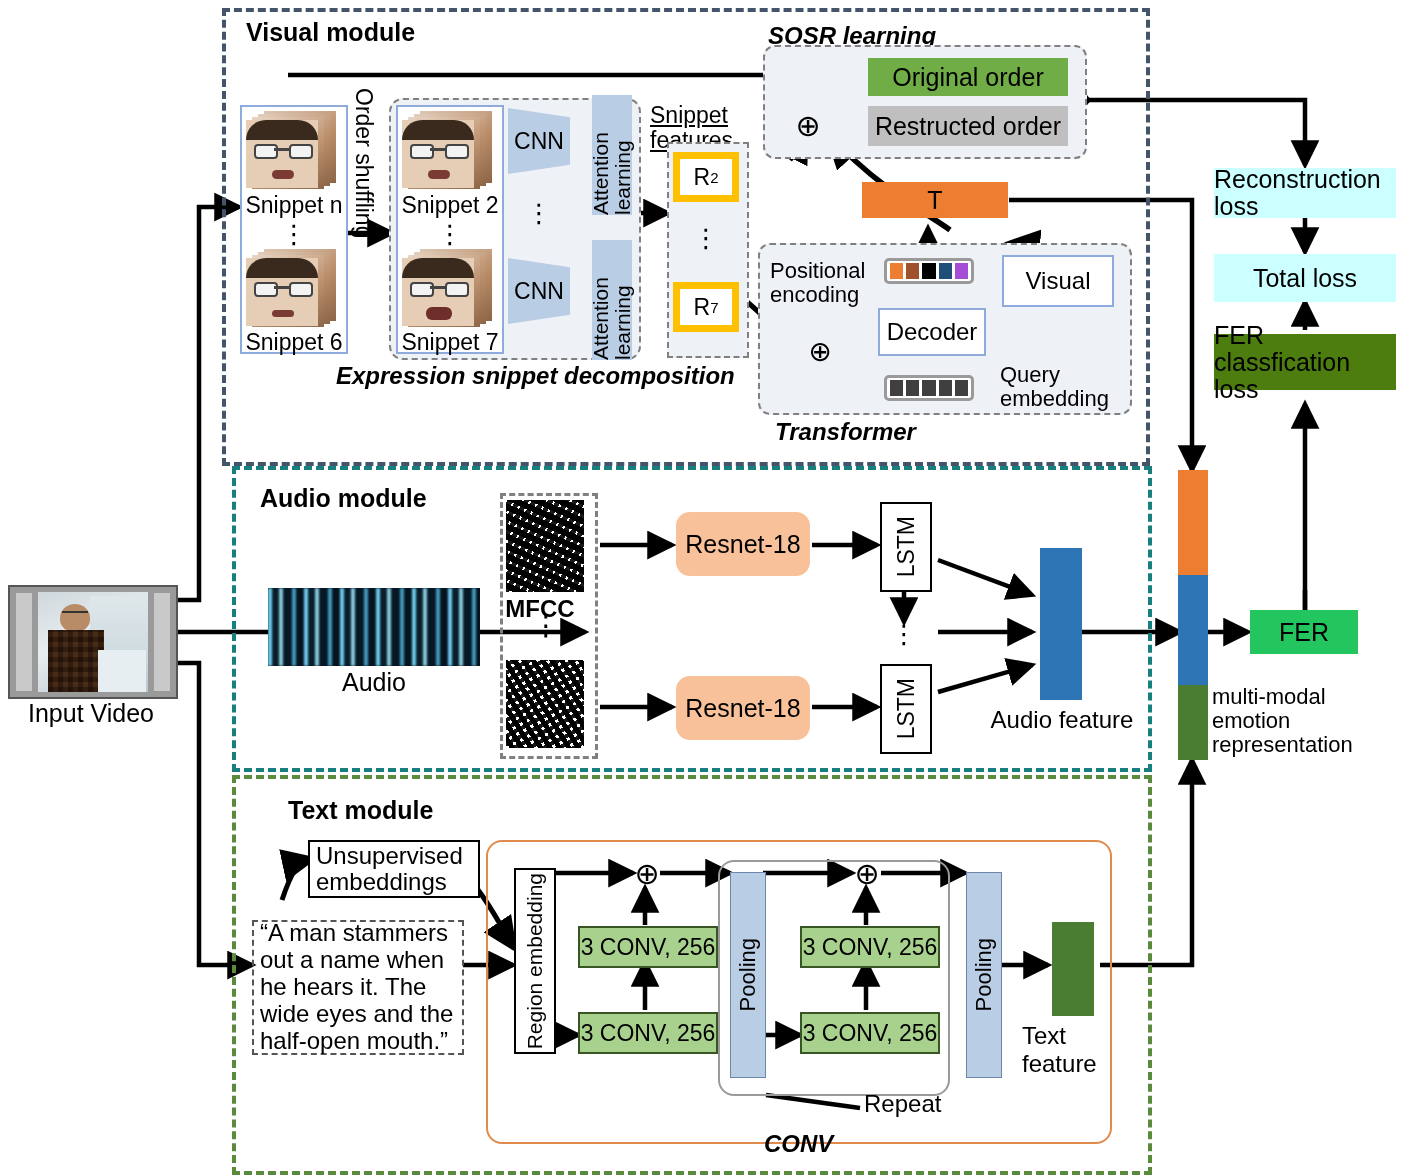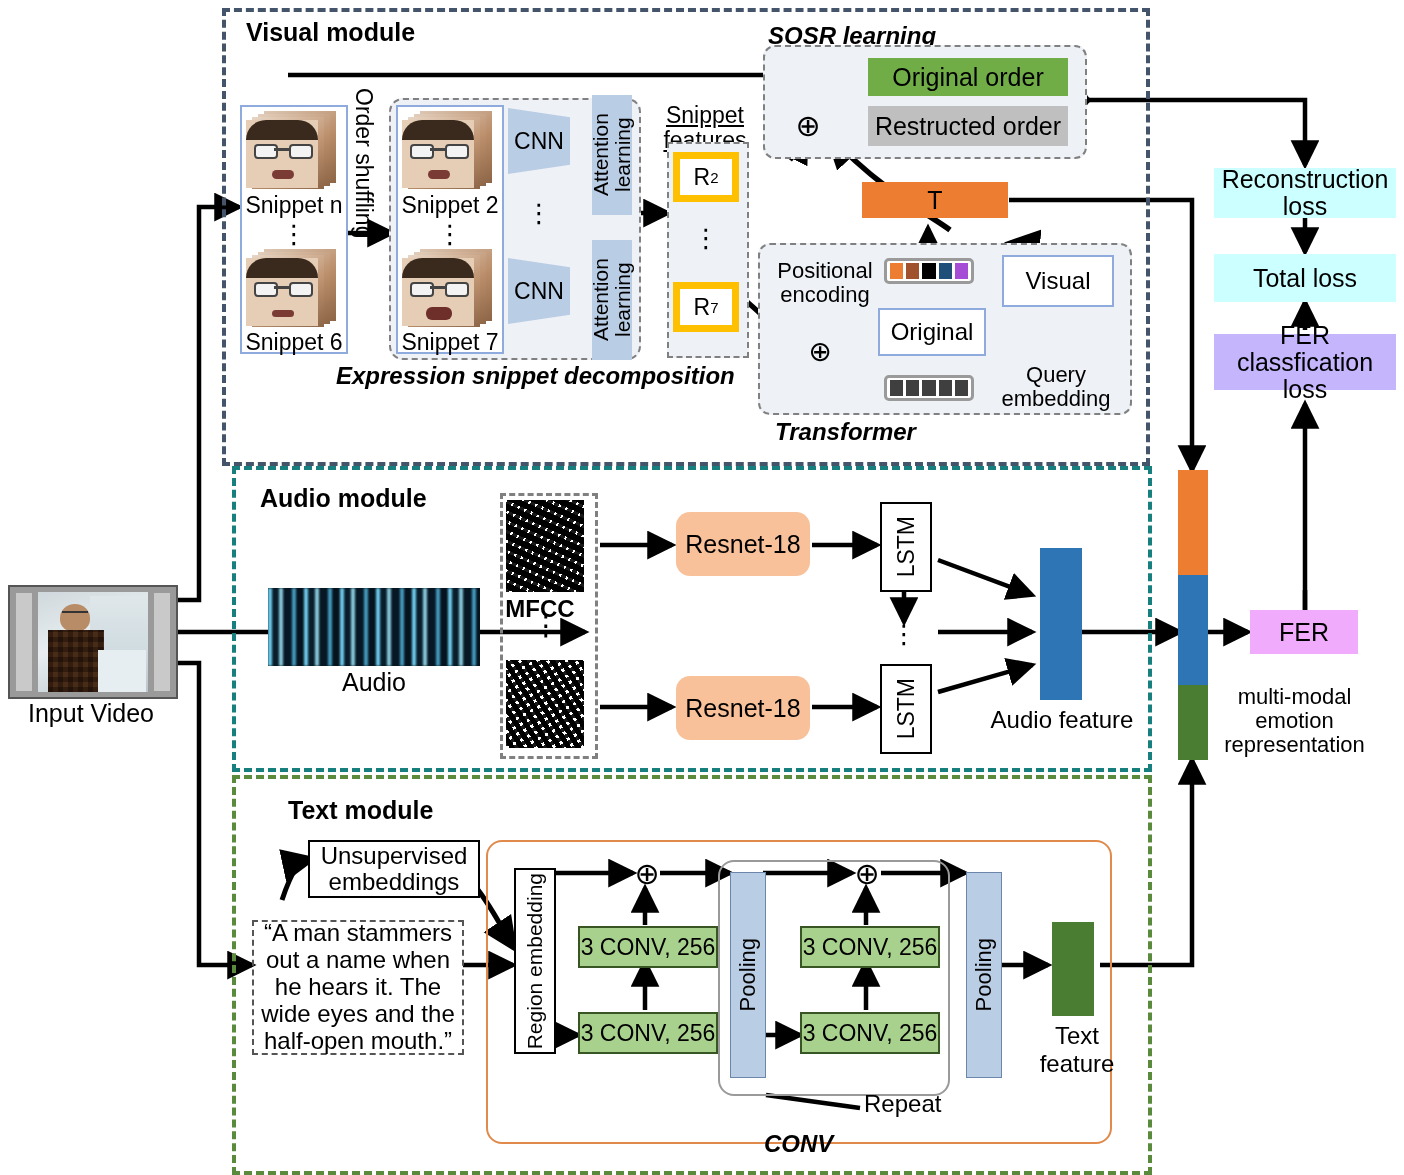--- a/index.html
+++ b/index.html
@@ -1,20 +1,20 @@
 <!DOCTYPE html>
 <html><head>
 <meta charset="utf-8">
 <style>
   html,body{margin:0;padding:0;background:#fff;}
   body{width:1404px;height:1175px;position:relative;
        font-family:"Liberation Sans","DejaVu Sans",sans-serif;color:#000;
        overflow:hidden;}
   .abs{position:absolute;}
-  .ctr{display:flex;align-items:center;justify-content:center;text-align:center;}
+  .ctr{display:flex;align-items:center;justify-content:center;text-align:left;}
   .ital{font-style:italic;font-weight:bold;}
   
   .module{border-style:dashed;border-width:4px;background:transparent;}
   .mod-title{font-size:25px;font-weight:bold;}
   
   .box{border:2px solid #000;background:#fff;}
   .vtext{writing-mode:vertical-rl;text-orientation:mixed;}
   .rot180{transform:rotate(180deg);}
   svg{position:absolute;left:0;top:0;overflow:visible;pointer-events:none;}
 </style>
@@ -256,21 +256,21 @@
 <div class="abs ctr" style="left:868px;top:58px;width:200px;height:38px;background:#70AD47;font-size:25px;">Original order</div>
 <div class="abs ctr" style="left:868px;top:106px;width:200px;height:40px;background:#BFBFBF;font-size:25px;">Restructed order</div>
 <div class="abs ctr" style="left:793px;top:110px;width:30px;height:30px;font-size:30px;">⊕</div>
 
 <div class="abs ctr" style="left:862px;top:182px;width:146px;height:36px;background:#ED7D31;font-size:25px;">T</div>
 
 <div class="abs" style="left:758px;top:243px;width:370px;height:168px;border:2.5px dashed #808080;border-radius:12px;background:#EEF1F6;"></div>
 <div class="abs ital" style="left:775px;top:418px;font-size:24px;">Transformer</div>
 <div class="abs ctr" style="left:770px;top:255px;width:110px;height:56px;font-size:22px;line-height:1.1;">Positional encoding</div>
 <div class="abs ctr" style="left:806px;top:337px;width:28px;height:28px;font-size:28px;">⊕</div>
-<div class="abs ctr box" style="left:878px;top:308px;width:104px;height:44px;border-color:#8FAADC;font-size:24px;">Original</div>
+<div class="abs ctr box" style="left:878px;top:308px;width:104px;height:44px;border-color:#8FAADC;font-size:24px;">Decoder</div>
 <div class="abs ctr box" style="left:1002px;top:255px;width:108px;height:48px;border-color:#8FAADC;font-size:24px;">Visual</div>
 <div class="abs ctr" style="left:1000px;top:362px;width:112px;height:50px;font-size:22px;line-height:1.1;">Query embedding</div>
 <div class="abs" style="left:884px;top:375px;width:90px;height:26px;border:3px solid #9a9a9a;border-radius:5px;background:#fff;display:flex;gap:3px;padding:2px 3px;box-sizing:border-box;">
   <i style="flex:1;background:#3F3F3F;"></i>
     <i style="flex:1;background:#3F3F3F;"></i>
     <i style="flex:1;background:#3F3F3F;"></i>
     <i style="flex:1;background:#3F3F3F;"></i>
     <i style="flex:1;background:#3F3F3F;"></i>
 </div>
 <div class="abs" style="left:884px;top:258px;width:90px;height:26px;border:3px solid #9a9a9a;border-radius:5px;background:#fff;display:flex;gap:3px;padding:2px 3px;box-sizing:border-box;">
@@ -355,17 +355,17 @@
 
 <div class="abs" style="left:1052px;top:922px;width:42px;height:94px;background:#4A7C32;"></div>
 <div class="abs ctr" style="left:1022px;top:1022px;width:110px;font-size:24px;">Text feature</div>
 
 <div class="abs" style="left:1178px;top:470px;width:30px;height:290px;">
   <div style="height:105px;background:#ED7D31;"></div>
   <div style="height:110px;background:#2E75B6;"></div>
   <div style="height:75px;background:#4A7C32;"></div>
 </div>
 <div class="abs ctr" style="left:1212px;top:685px;width:165px;font-size:22px;line-height:1.1;">multi-modal emotion representation</div>
-<div class="abs ctr" style="left:1250px;top:610px;width:108px;height:44px;background:#f0abfc;font-size:25px;">FER</div>
+<div class="abs ctr" style="left:1250px;top:610px;width:108px;height:44px;background:#22c55e;font-size:25px;">FER</div>
 
 <div class="abs ctr" style="left:1214px;top:168px;width:182px;height:50px;background:#CCFFFF;font-size:25px;line-height:1.08;">Reconstruction loss</div>
 <div class="abs ctr" style="left:1214px;top:254px;width:182px;height:48px;background:#CCFFFF;font-size:25px;">Total loss</div>
-<div class="abs ctr" style="left:1214px;top:334px;width:182px;height:56px;background:#c4b5fd;font-size:25px;line-height:1.08;">FER classfication loss</div>
+<div class="abs ctr" style="left:1214px;top:334px;width:182px;height:56px;background:#4d7c0f;font-size:25px;line-height:1.08;">FER classfication loss</div>
 
 </body></html>

